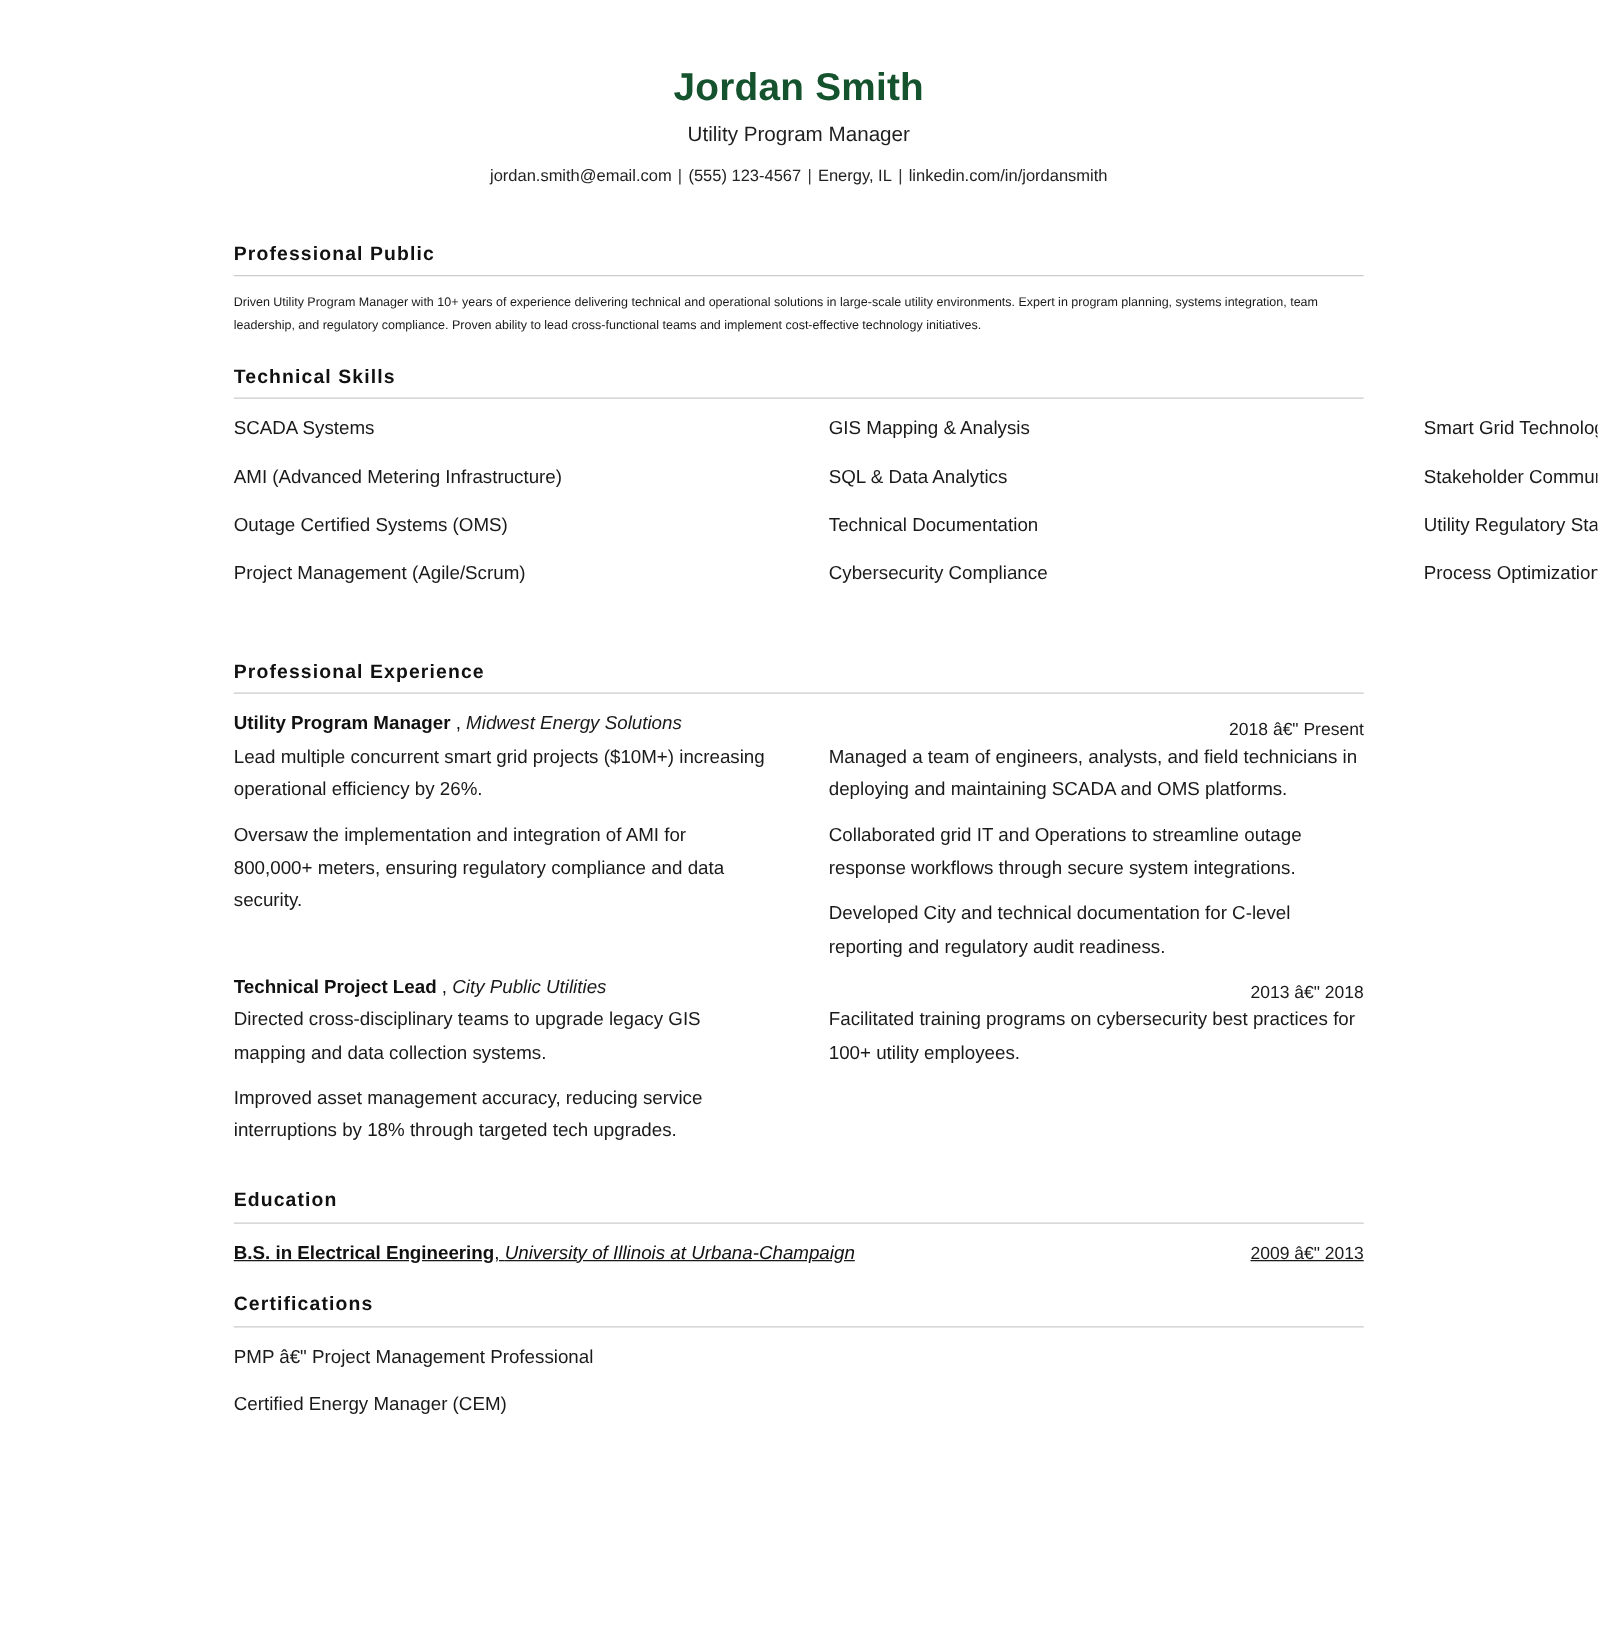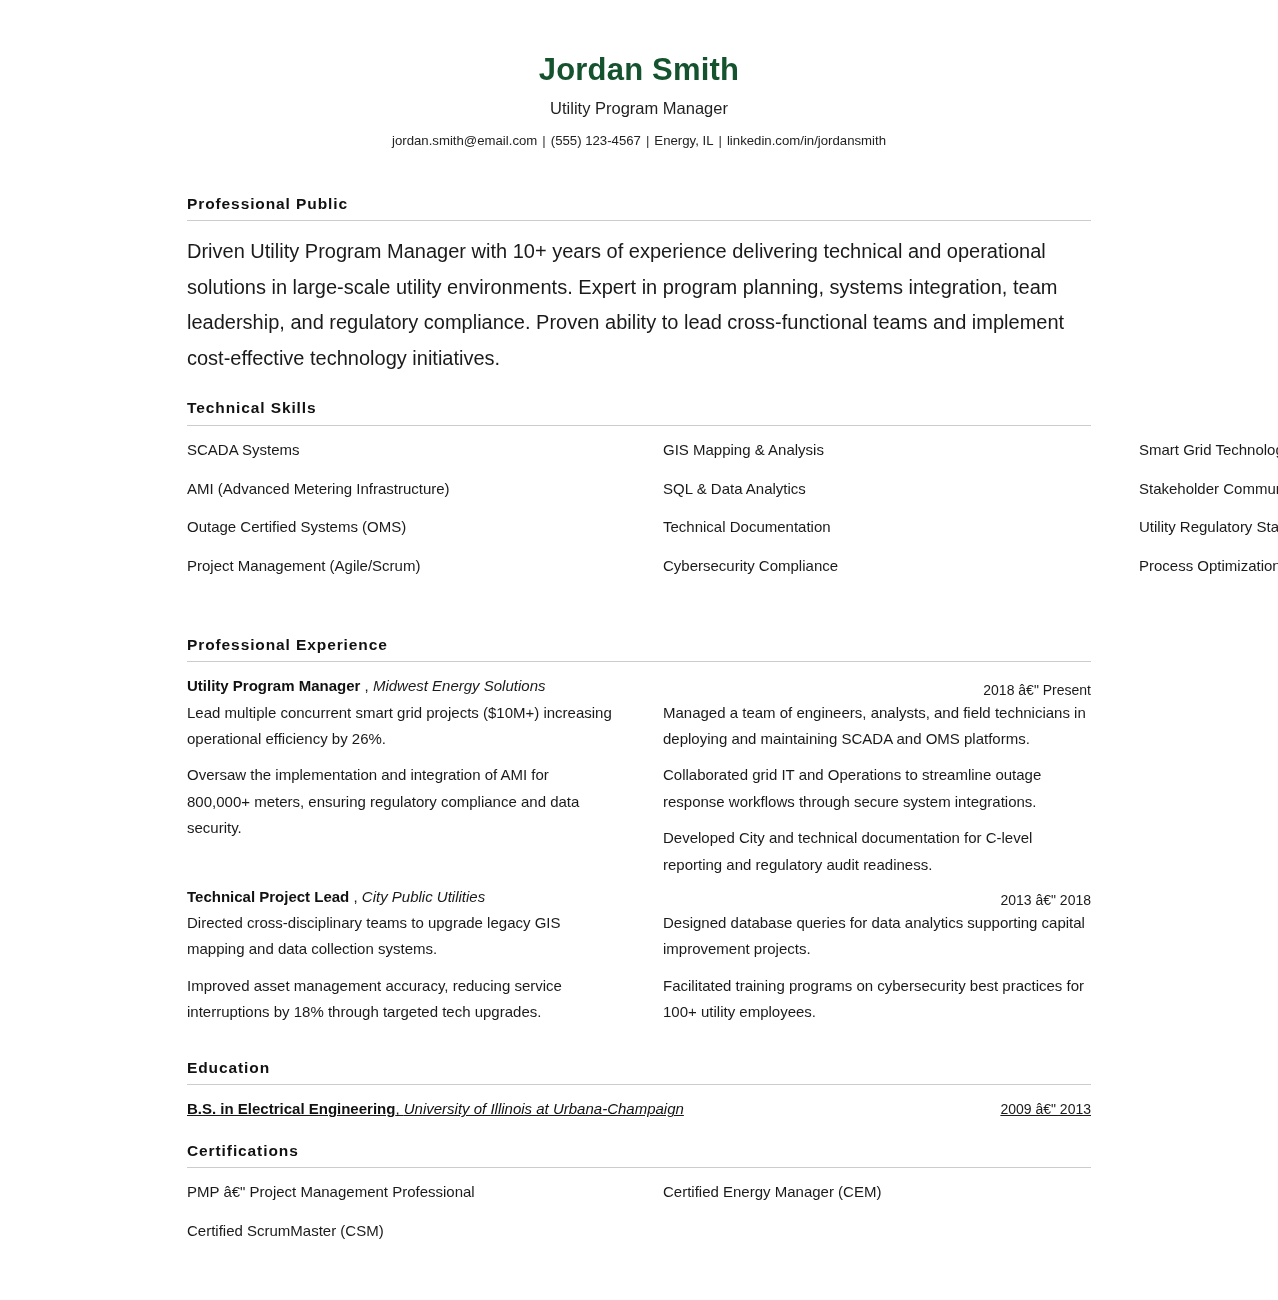--- a/index.html
+++ b/index.html
@@ -66,21 +66,21 @@
   }
   .section-rule {
     border: 0;
     border-top: 1px solid #cccccc;
     margin: 0 0 13px 0;
     height: 0;
   }
 
   
   .summary-text {
-    font-size: 20px;
+    font-size: 10px;
     line-height: 1.78;
     color: #1a1a1a;
     margin: 0 0 8px 0;
     text-align: left;
   }
 
   
   .two-col {
     column-count: 2;
     column-gap: 48px;
@@ -229,21 +229,20 @@
     <div class="exp-entry">
       <div class="exp-head">
         <div class="exp-head-left">
           <span class="exp-role">Technical Project Lead</span><span class="exp-comma"> , </span><span class="exp-company">City Public Utilities</span>
         </div>
         <div class="exp-dates">2013 â€" 2018</div>
       </div>
       <div class="bullets-flow bullets-exp2">
         <p class="bullet-para">Directed cross-disciplinary teams to upgrade legacy GIS mapping and data collection systems.</p>
         <p class="bullet-para">Improved asset management accuracy, reducing service interruptions by 18% through targeted tech upgrades.</p>
-        <p class="bullet-para">Designed database queries for data analytics supporting capital improvement projects.</p>
         <p class="bullet-para">Facilitated training programs on cybersecurity best practices for 100+ utility employees.</p>
       </div>
     </div>
   </div>
 
   <div class="section">
     <h2 class="section-heading">Education</h2>
     <hr class="section-rule">
     <div class="edu-entry">
       <div class="edu-left">
@@ -251,18 +250,17 @@
       </div>
       <div class="edu-dates">2009 â€" 2013</div>
     </div>
   </div>
 
   <div class="section">
     <h2 class="section-heading">Certifications</h2>
     <hr class="section-rule">
     <div class="two-col certs-flow">
       <div class="flow-item">PMP â€" Project Management Professional</div>
-      <div class="flow-item">Certified ScrumMaster (CSM)</div>
       <div class="flow-item">Certified Energy Manager (CEM)</div>
     </div>
   </div>
 
 </div>
 
 </body></html>

